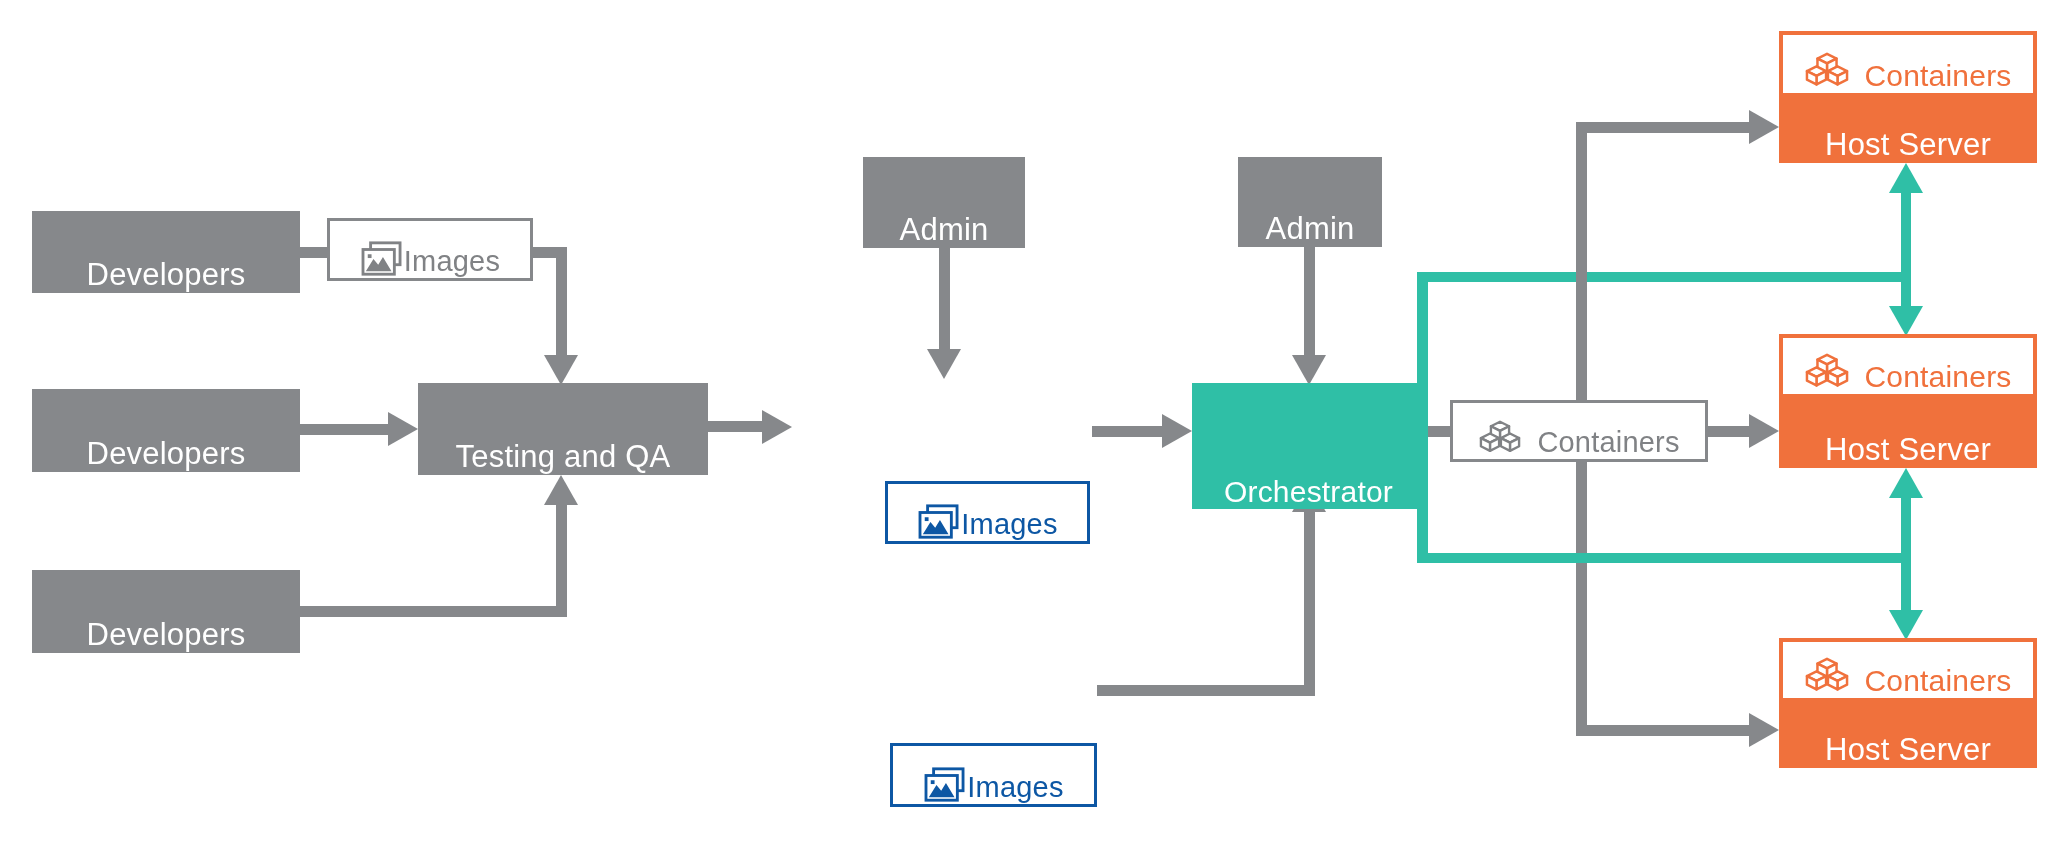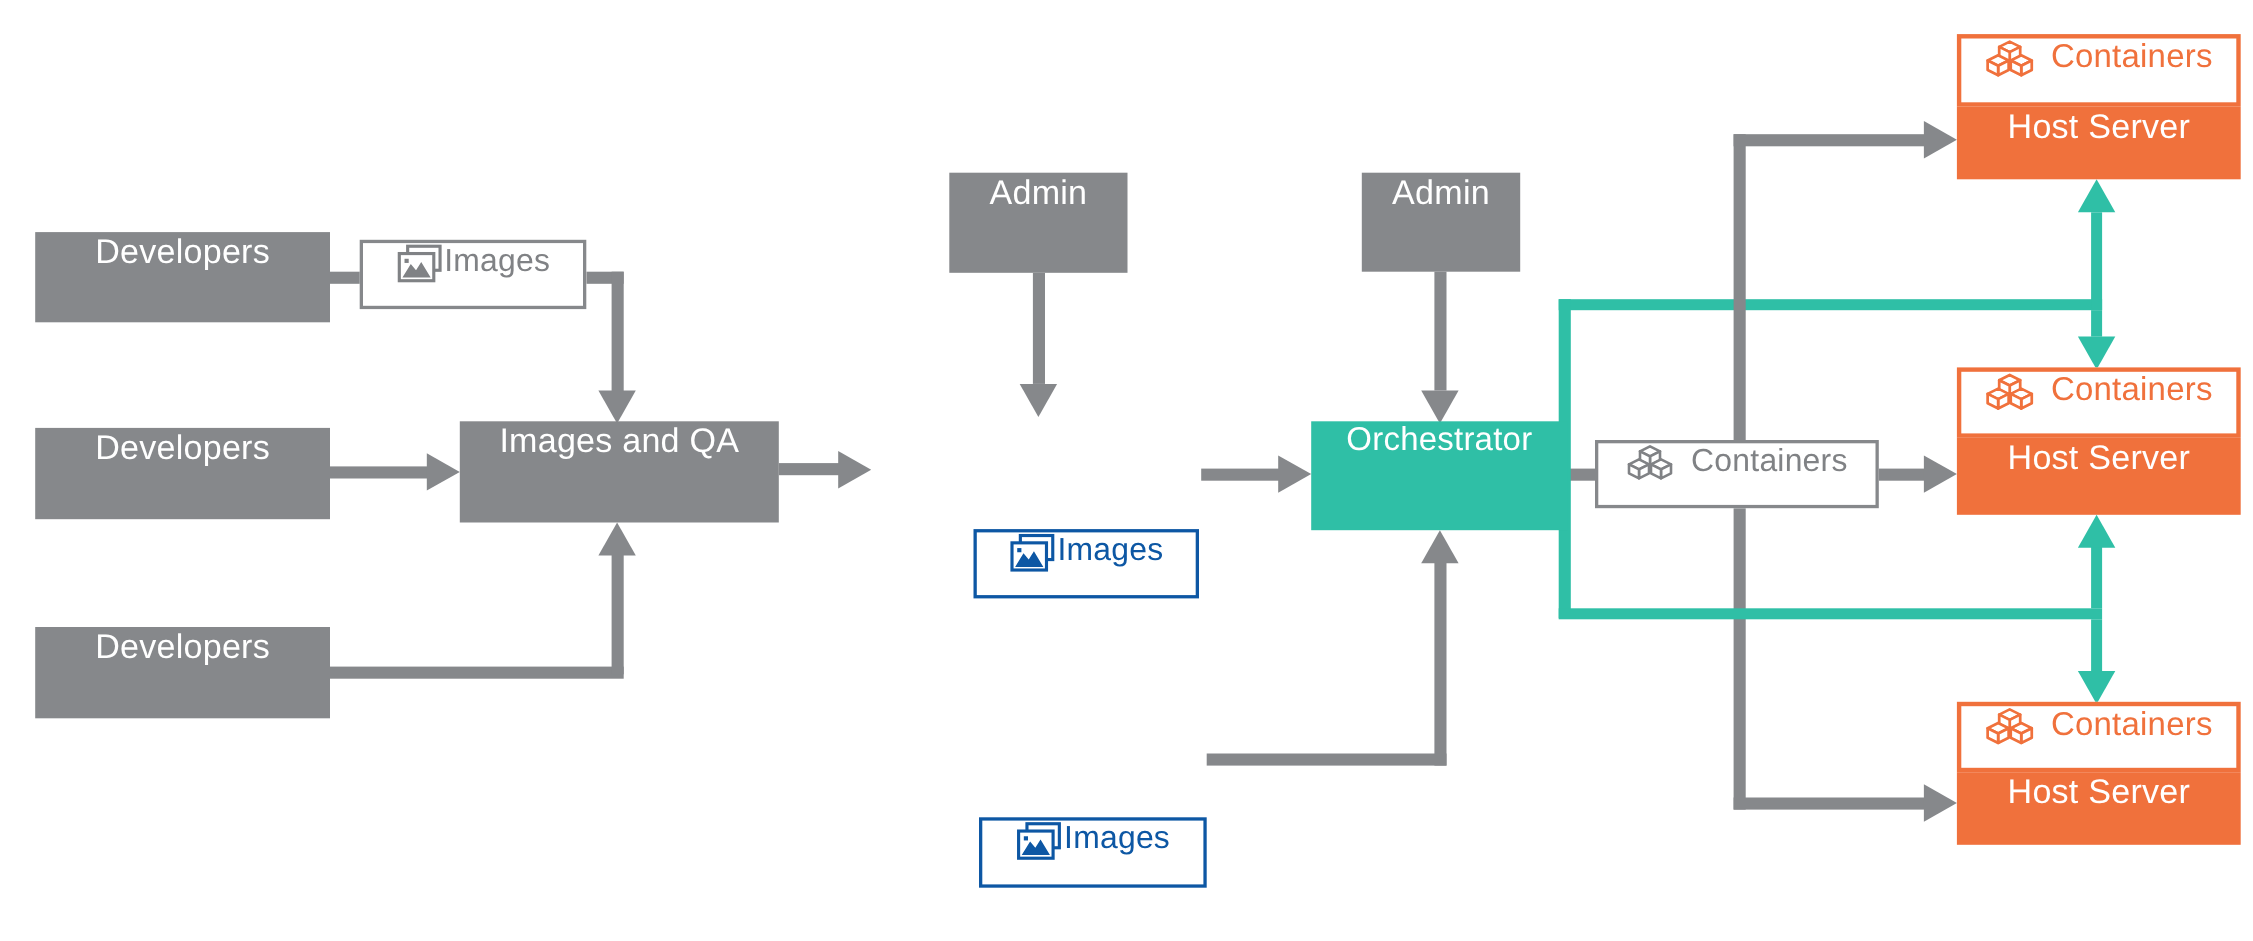--- a/index.html
+++ b/index.html
@@ -1,18 +1,18 @@
 <!DOCTYPE html>
 <html><head>
 <meta charset="utf-8">
 <style>
   html,body{margin:0;padding:0;background:#ffffff;}
   .canvas{position:relative;width:2048px;height:855px;background:#ffffff;overflow:hidden;
           font-family:"Liberation Sans", sans-serif;}
-  .box{position:absolute;display:flex;align-items:flex-start;justify-content:center;
+  .box{position:absolute;display:flex;align-items:flex-end;justify-content:center;
        font-size:31px;letter-spacing:0.2px;z-index:5;box-sizing:border-box;}
   .gray-box{background:#86888B;color:#ffffff;}
   .blue-box{background:#0D57A4;color:#ffffff;}
   .teal-box{background:#2FBFA6;color:#ffffff;}
   .orange-box{background:#F0713C;color:#ffffff;}
   .outline-box{background:#ffffff;border:3px solid #86888B;color:#808285;gap:0;}
   .outline-blue{border-color:#0D57A4;color:#0D57A4;}
   .outline-orange{border:4px solid #F0713C;color:#F0713C;gap:14px;}
   .line{position:absolute;}
   .gray{background:#86888B;}
@@ -101,21 +101,21 @@
         <rect x="11" y="3" width="31" height="23" fill="#ffffff" stroke="currentColor" stroke-width="3"></rect>
         <rect x="3" y="10" width="33" height="26" fill="#ffffff" stroke="currentColor" stroke-width="3"></rect>
         <polygon points="6,33 14,20 19,26 24,18 33,33" fill="currentColor"></polygon>
         <rect x="8" y="15" width="4" height="4" fill="currentColor"></rect>
       </svg>
     </span>
     <span>Images</span>
   </div>
 
   <div class="box gray-box" style="left:418px;top:383px;width:290px;height:92px;">
-    <span>Images and QA</span>
+    <span>Testing and QA</span>
   </div>
 
   <div class="box gray-box" style="left:863px;top:157px;width:162px;height:91px;">
     <span>Admin</span>
   </div>
   <div class="box gray-box" style="left:1238px;top:157px;width:144px;height:90px;">
     <span>Admin</span>
   </div>
 
   <div class="box outline-box outline-blue" style="left:885px;top:481px;width:205px;height:63px;font-size:29px;">
@@ -135,21 +135,21 @@
       <svg width="44" height="38" viewBox="0 0 46 40">
         <rect x="11" y="3" width="31" height="23" fill="#ffffff" stroke="currentColor" stroke-width="3"></rect>
         <rect x="3" y="10" width="33" height="26" fill="#ffffff" stroke="currentColor" stroke-width="3"></rect>
         <polygon points="6,33 14,20 19,26 24,18 33,33" fill="currentColor"></polygon>
         <rect x="8" y="15" width="4" height="4" fill="currentColor"></rect>
       </svg>
     </span>
     <span>Images</span>
   </div>
 
-  <div class="box teal-box" style="left:1192px;top:383px;width:233px;height:99px;font-size:30px;">
+  <div class="box teal-box" style="left:1192px;top:383px;width:233px;height:126px;font-size:30px;">
     <span>Orchestrator</span>
   </div>
 
   <div class="box outline-box" style="left:1450px;top:400px;width:258px;height:62px;font-size:29px;gap:15px;">
     <span class="icon">
       <svg width="44" height="40" viewBox="0 0 48 44">
         <g fill="#ffffff" stroke="currentColor" stroke-width="2.6" stroke-linejoin="round">
           <polygon points="24,3 34,8 24,13 14,8"></polygon>
             <polygon points="34,8 34,17 24,22 24,13"></polygon>
             <polygon points="14,8 24,13 24,22 14,17"></polygon>

